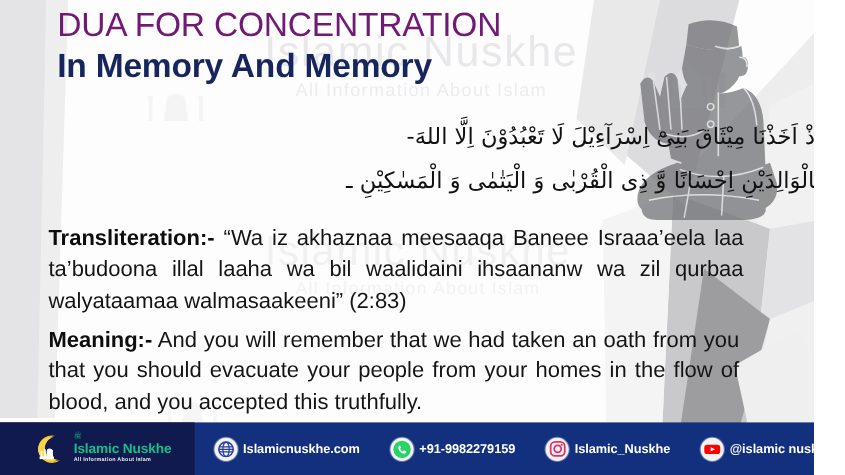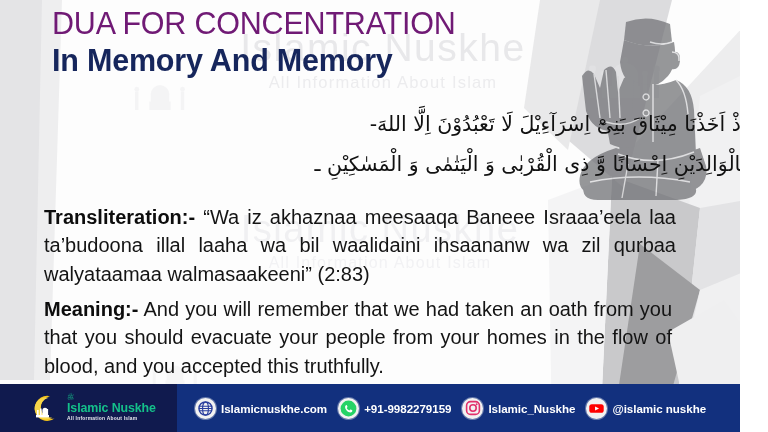--- a/index.html
+++ b/index.html
@@ -163,21 +163,21 @@
   }
   .logo-arabic {
     font-family:"DejaVu Sans", sans-serif;
     font-size:6px; color:#14c08a;
     margin-bottom:1px; height:7px;
   }
 
   .footer-right {
     flex:1;
     display:flex; align-items:center;
-    gap:11px;
+    gap:28px;
     padding-left:18px;
   }
   .contact {
     display:flex; align-items:center; gap:5px;
   }
   .contact-label {
     color:#ffffff; font-size:11.6px; font-weight:bold;
     letter-spacing:-0.05px; white-space:nowrap;
   }
   .cicon {

